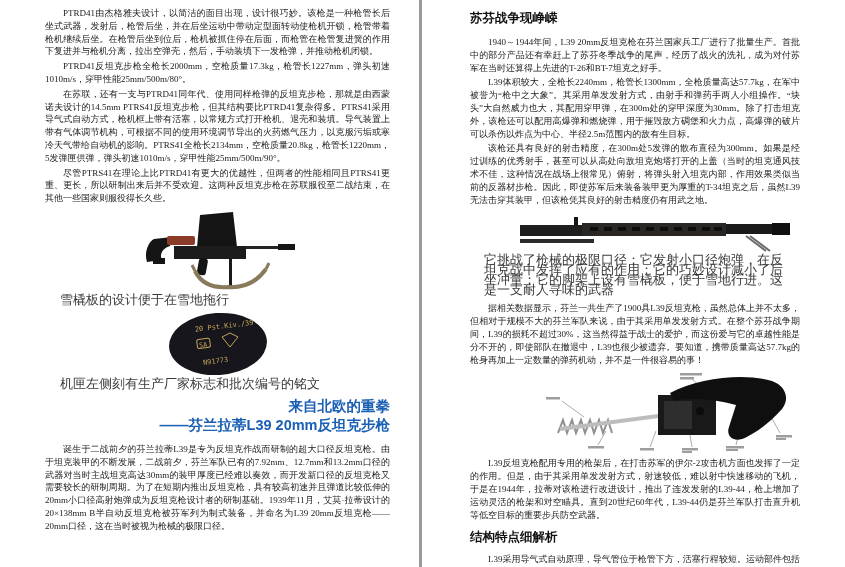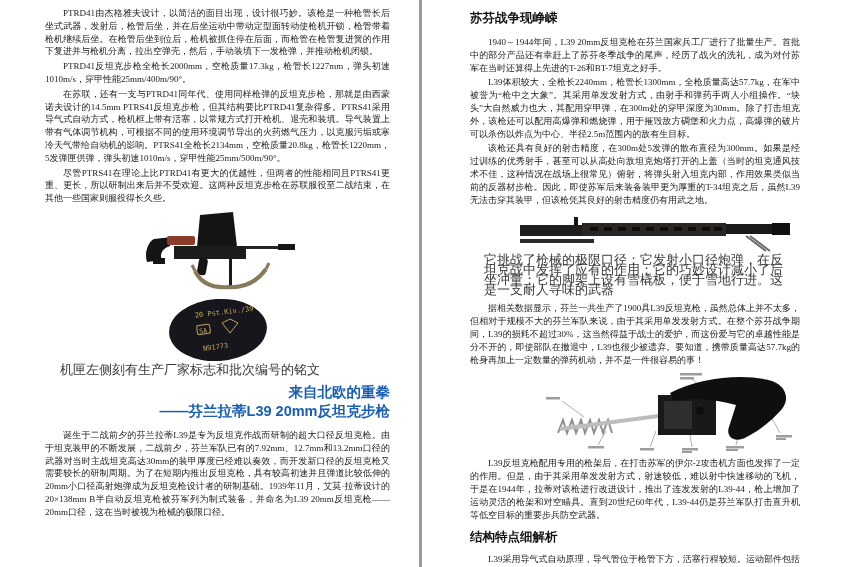--- a/index.html
+++ b/index.html
@@ -21,21 +21,21 @@
   .cap-right{margin:3px 6px 7px 14px;}
   svg{display:inline-block;vertical-align:top;}
 </style>
 </head>
 <body>
 
 <div id="stage">
 
   <div class="page page-left">
     <p class="body">PTRD41由杰格雅夫设计，以简洁的面目出现，设计很巧妙。该枪是一种枪管长后坐式武器，发射后，枪管后坐，并在后坐运动中带动定型面转动使枪机开锁，枪管带着枪机继续后坐。在枪管后坐到位后，枪机被抓住停在后面，而枪管在枪管复进簧的作用下复进并与枪机分离，拉出空弹壳，然后，手动装填下一发枪弹，并推动枪机闭锁。</p>
-    <p class="body">PTRD41反坦克步枪全枪长2000mm，空枪质量17.3kg，枪管长1227mm，弹头初速1010m/s，穿甲性能25mm/400m/90°。</p>
+    <p class="body">PTRD41反坦克步枪全枪长2000mm，空枪质量17.3kg，枪管长1227mm，弹头初速1010m/s，穿甲性能25mm/500m/80°。</p>
     <p class="body">在苏联，还有一支与PTRD41同年代、使用同样枪弹的反坦克步枪，那就是由西蒙诺夫设计的14.5mm PTRS41反坦克步枪，但其结构要比PTRD41复杂得多。PTRS41采用导气式自动方式，枪机框上带有活塞，以常规方式打开枪机、退壳和装填。导气装置上带有气体调节机构，可根据不同的使用环境调节导出的火药燃气压力，以克服污垢或寒冷天气带给自动机的影响。PTRS41全枪长2134mm，空枪质量20.8kg，枪管长1220mm，5发弹匣供弹，弹头初速1010m/s，穿甲性能25mm/500m/90°。</p>
     <p class="body">尽管PTRS41在理论上比PTRD41有更大的优越性，但两者的性能相同且PTRS41更重、更长，所以研制出来后并不受欢迎。这两种反坦克步枪在苏联服役至二战结束，在其他一些国家则服役得长久些。</p>
 
     <div class="figwrap">
       <svg width="155" height="84" viewBox="0 0 155 84">
 
         <rect x="100" y="37" width="55" height="3" fill="#242424"></rect>
         <rect x="138" y="35" width="17" height="6" fill="#161616"></rect>
 
         <polygon points="60,6 93,3 97,38 57,38" fill="#141414"></polygon>
@@ -48,20 +48,21 @@
         <rect x="27" y="27" width="28" height="9" rx="2" fill="#8a3c28"></rect>
 
         <rect x="58" y="49" width="9" height="17" rx="3" fill="#141414" transform="rotate(10 62 57)"></rect>
 
         <rect x="89" y="50" width="3" height="30" fill="#1a1a1a"></rect>
 
         <path d="M55,62 C62,76 76,79 88,78 C102,79 116,74 126,60" fill="none" stroke="#8a7a5c" stroke-width="4"></path>
         <path d="M55,62 L52,56 M126,60 L129,54" stroke="#8a7a5c" stroke-width="3" fill="none"></path>
       </svg>
     </div>
+    <div class="cap">雪橇板的设计便于在雪地拖行</div>
 
     <div class="figwrap">
       <svg width="102" height="66" viewBox="0 0 102 66">
         <ellipse cx="51" cy="33" rx="49" ry="31" fill="#16161c" transform="rotate(-4 51 33)"></ellipse>
         <text x="28" y="18" font-family="DejaVu Sans Mono, monospace" font-size="7" fill="#c4a558" transform="rotate(-7 51 18)">20 Pst.Kiv./39</text>
         <rect x="30" y="28" width="13" height="9" rx="2" fill="none" stroke="#c4a558" stroke-width="1" transform="rotate(-8 36 32)"></rect>
         <text x="32" y="36" font-family="DejaVu Sans Mono, monospace" font-size="6.5" fill="#c4a558" transform="rotate(-8 36 32)">SA</text>
         <polygon points="55,26 63,22 71,26 63,36" fill="none" stroke="#c4a558" stroke-width="1"></polygon>
         <text x="36" y="52" font-family="DejaVu Sans Mono, monospace" font-size="7" fill="#c4a558" transform="rotate(-8 51 50)">N91773</text>
       </svg>

